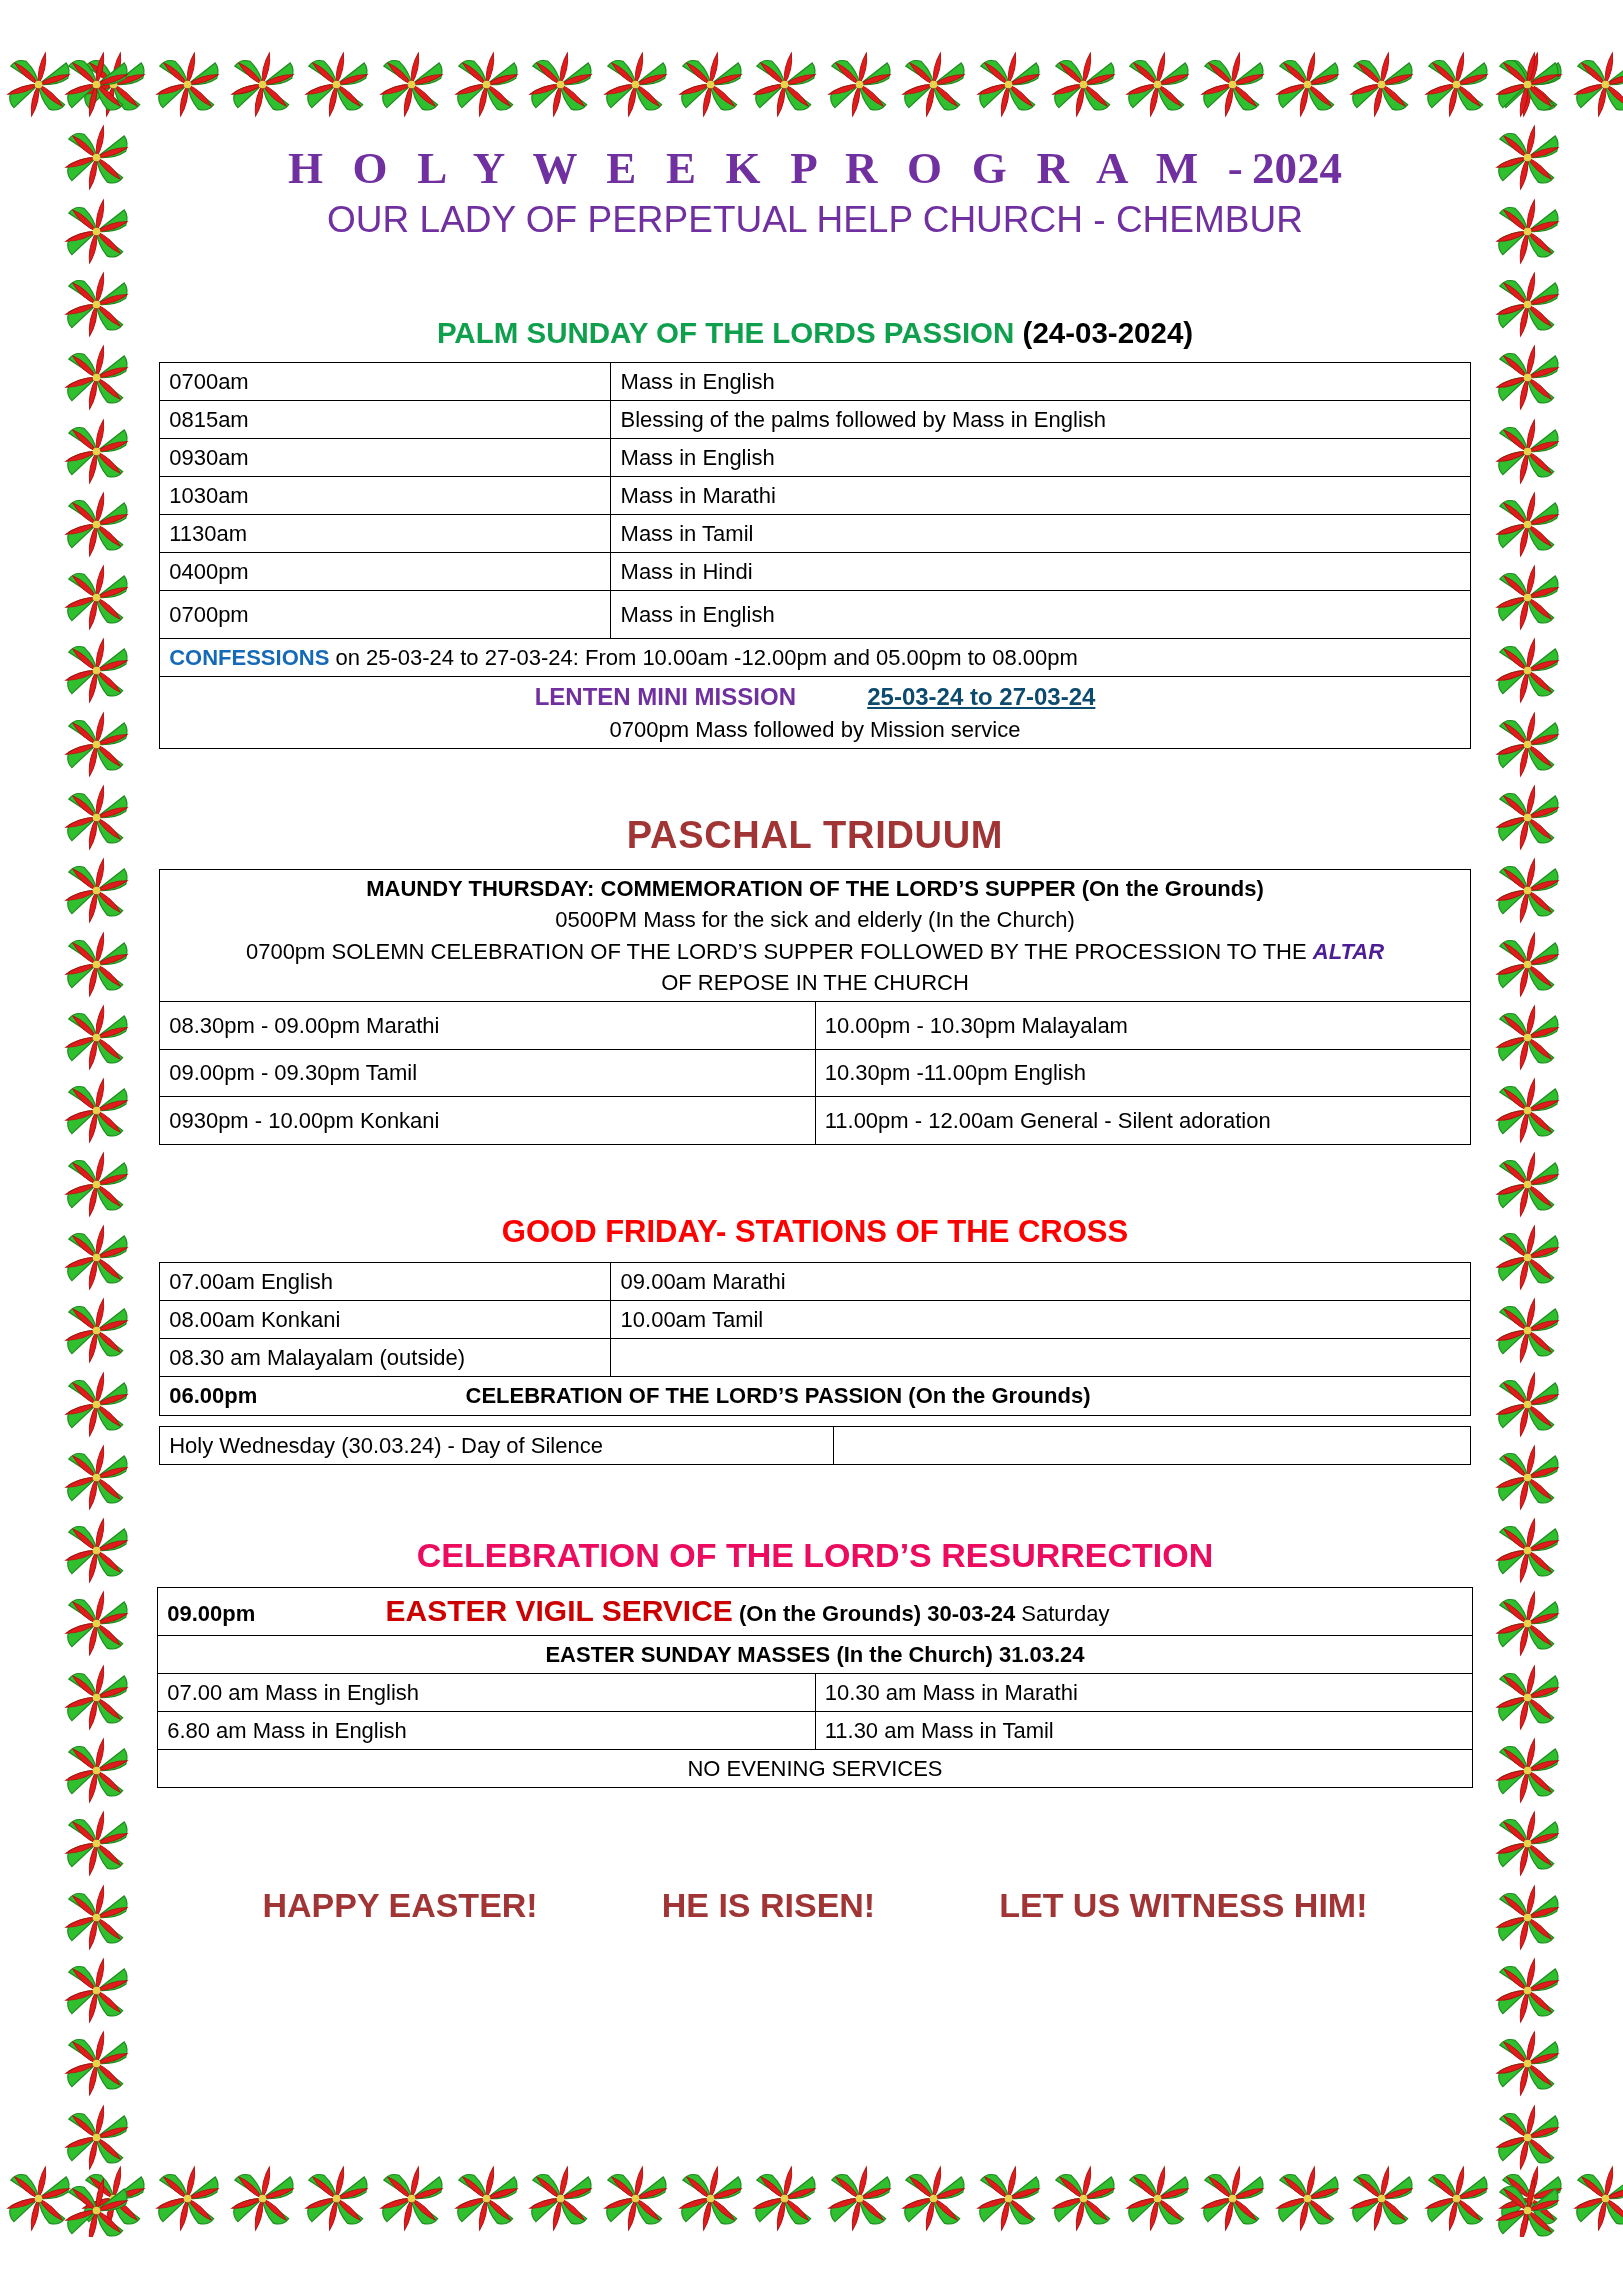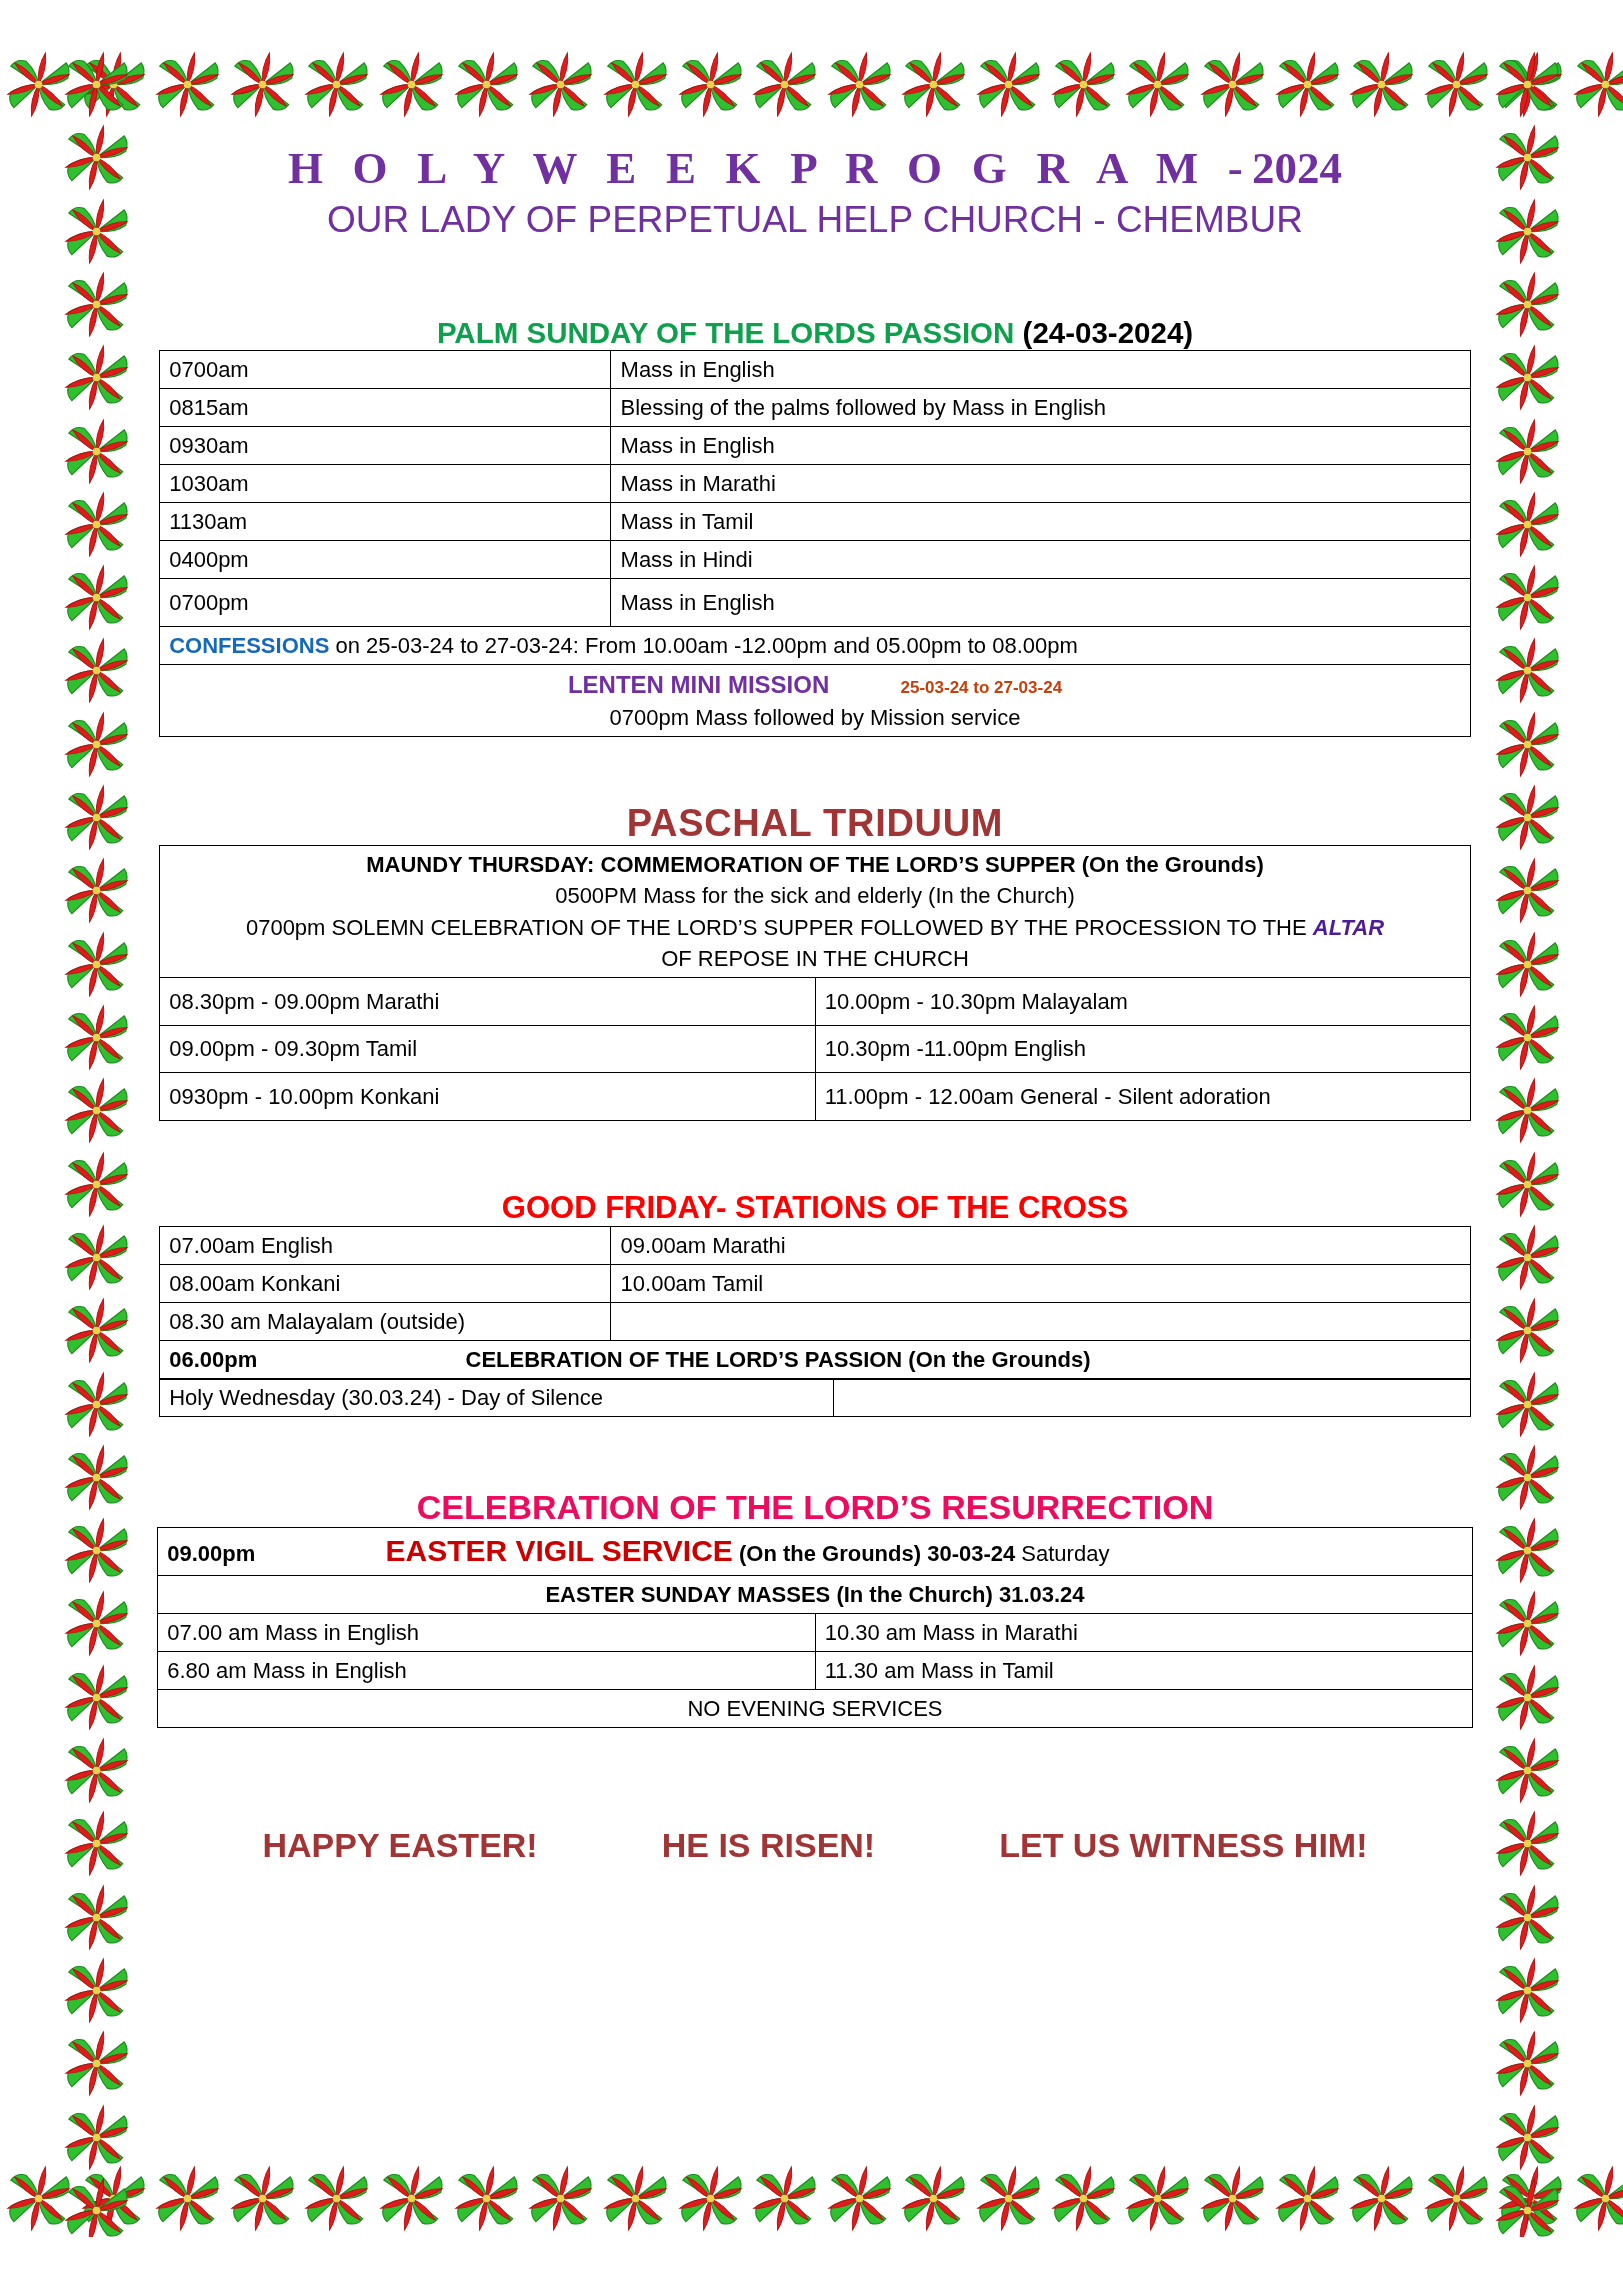--- a/index.html
+++ b/index.html
@@ -101,21 +101,21 @@
     font-size: 34px;
     margin-top: 71px;
   }
 
   
   table.sched {
     border-collapse: collapse;
     table-layout: fixed;
     font-size: 22px;
     color: #000000;
-    margin: 0 auto;
+    margin: 12px auto;
   }
   table.sched td {
     border: 1.3px solid #000000;
     padding: 5.9px 9.2px;
     vertical-align: middle;
     line-height: 1.15;
   }
   .tbl-palm      { width: 1312px; margin-top: 45px; }
   .tbl-triduum   { width: 1312px; margin-top: 27.5px; }
   .tbl-goodfri   { width: 1312px; margin-top: 77px; }
@@ -127,23 +127,24 @@
   .ctr { text-align: center; }
   .bold { font-weight: bold; }
   .confession-word { color: #1569B8; font-weight: bold; }
   .altar-word { color: #4c1d95; font-weight: bold; font-style: italic; }
   .lenten-title {
     color: #7030A0;
     font-weight: bold;
     font-size: 24px;
   }
   .lenten-dates {
-    color: #c2410c;
+    color: #0c4a6e;
     font-weight: bold;
-    font-size: 17px;
+    font-size: 24px;
+    text-decoration: underline;
   }
   .vigil-title {
     color: #CC0000;
     font-weight: bold;
     font-size: 30px;
   }
   .cell-row-tall { height: 35px; }
 
   
   .greetings {

